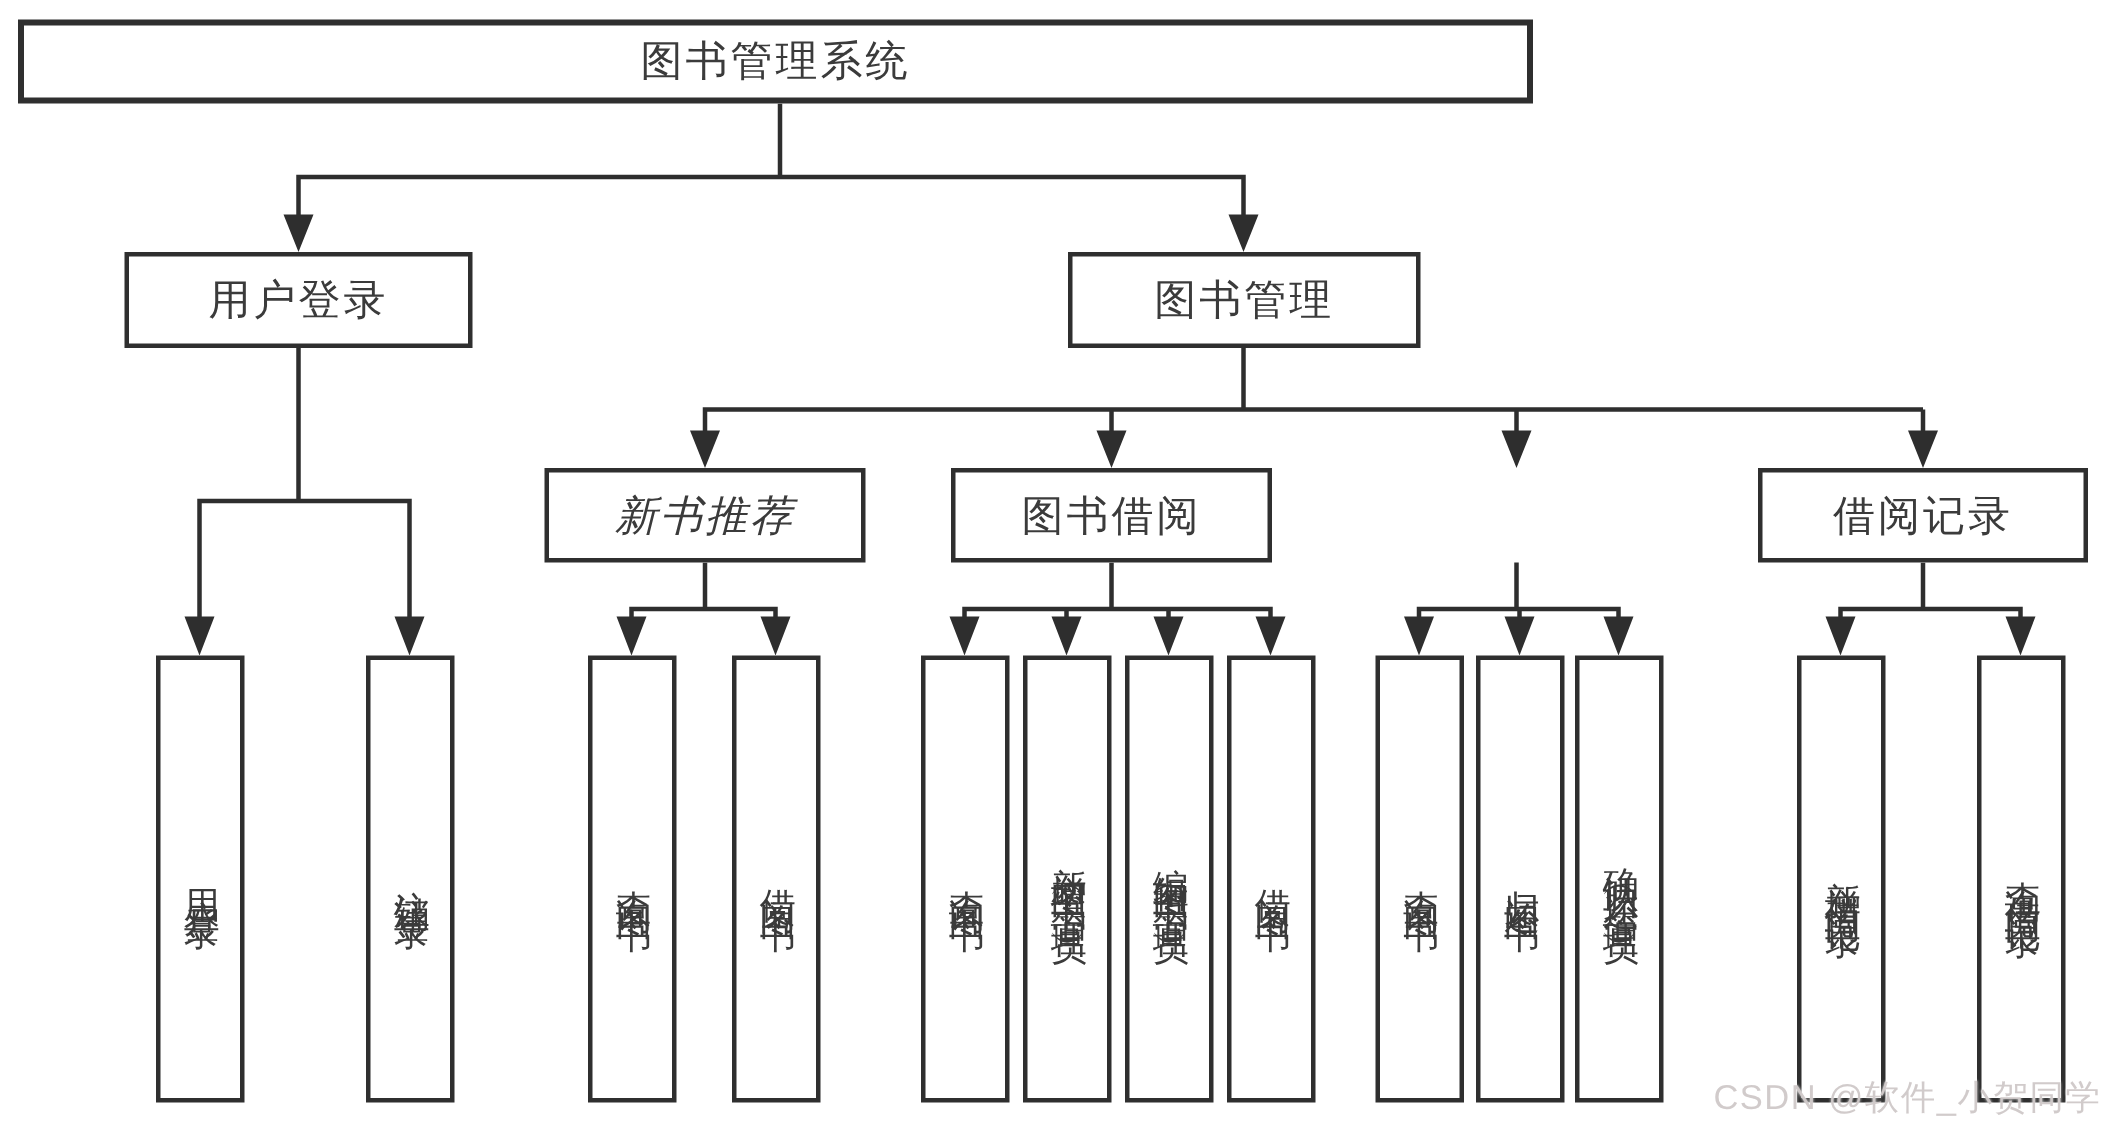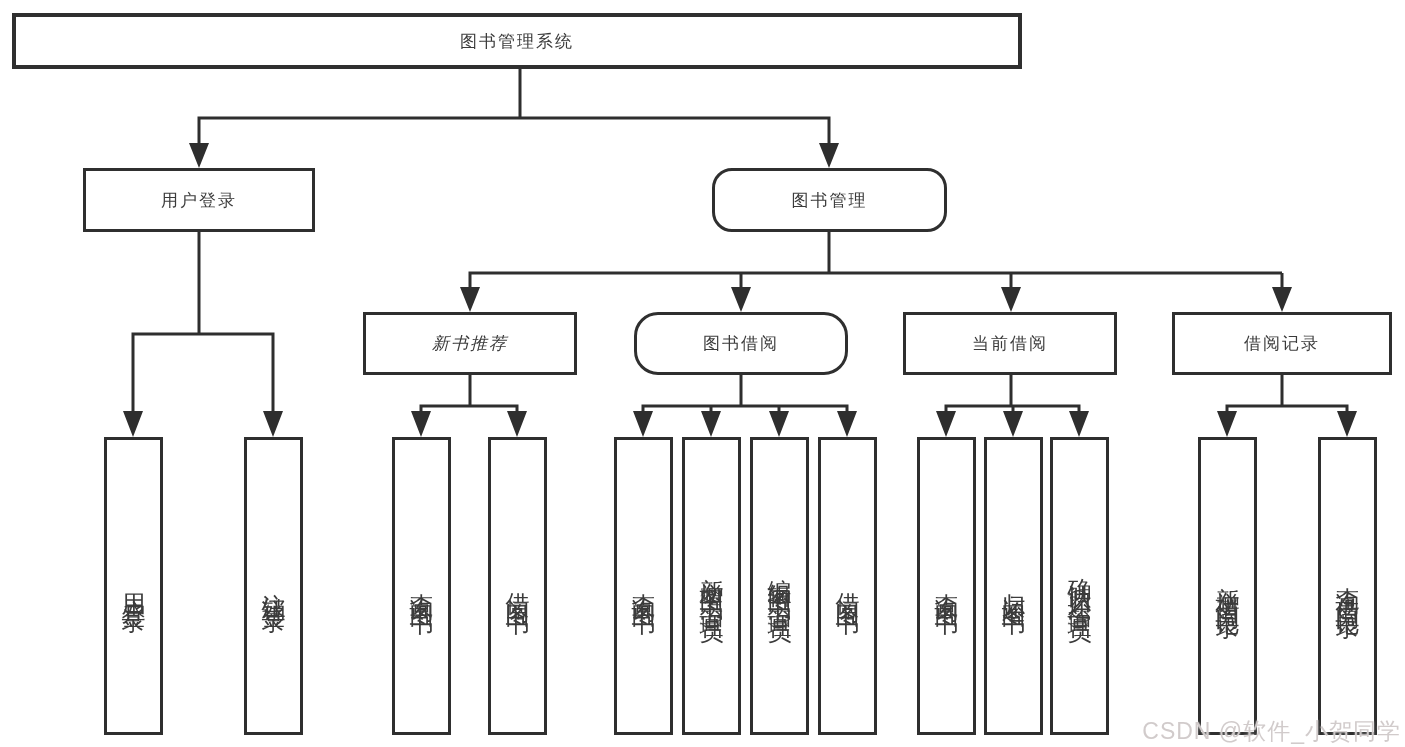--- a/index.html
+++ b/index.html
@@ -7,21 +7,21 @@
     position:relative;width:1405px;height:747px;background:#ffffff;
     font-family:"Liberation Sans",sans-serif;overflow:hidden;
   }
   .wires{position:absolute;left:0;top:0;}
   .ln{fill:none;stroke:#2e2e2e;stroke-width:3;}
   .tri{fill:#2e2e2e;stroke:none;}
   .node{
     position:absolute;box-sizing:border-box;background:#fff;
     border:3px solid #2f2f2f;color:#3b3b3b;
     display:flex;align-items:center;justify-content:center;
-    font-size:17px;letter-spacing:2px;white-space:nowrap;
+    font-size:28px;letter-spacing:2px;white-space:nowrap;
   }
   .root{border-width:4px;}
   .leaf{
     position:absolute;box-sizing:border-box;background:#fff;
     border:3px solid #2f2f2f;color:#3b3b3b;
     top:437px;height:298px;width:59px;
     display:flex;align-items:center;justify-content:center;
     writing-mode:vertical-rl;text-orientation:mixed;
     font-size:24px;letter-spacing:6px;line-height:1;
   }
@@ -55,25 +55,24 @@
       M633 411 h20 L643 437 Z  M701 411 h20 L711 437 Z
       M769 411 h20 L779 437 Z  M837 411 h20 L847 437 Z
       M936 411 h20 L946 437 Z  M1003 411 h20 L1013 437 Z
       M1069 411 h20 L1079 437 Z
       M1217 411 h20 L1227 437 Z  M1337 411 h20 L1347 437 Z"></path>
   </svg>
 
   <div class="node root" style="left:12px;top:13px;width:1010px;height:56px;">图书管理系统</div>
 
   <div class="node" style="left:83px;top:168px;width:232px;height:64px;">用户登录</div>
-  <div class="node" style="left:712px;top:168px;width:235px;height:64px;border-radius:20px;">图书管理</div>
+  <div class="node" style="left:712px;top:168px;width:235px;height:64px;">图书管理</div>
 
   <div class="node" style="left:363px;top:312px;width:214px;height:63px;font-style:italic;">新书推荐</div>
-  <div class="node" style="left:634px;top:312px;width:214px;height:63px;border-radius:24px;">图书借阅</div>
-  <div class="node" style="left:903px;top:312px;width:214px;height:63px;">当前借阅</div>
+  <div class="node" style="left:634px;top:312px;width:214px;height:63px;">图书借阅</div>
   <div class="node" style="left:1172px;top:312px;width:220px;height:63px;text-align:center;">借阅记录</div>
 
   <div class="leaf" style="left:104px;">用户登录</div>
   <div class="leaf" style="left:244px;">注销登录</div>
 
   <div class="leaf" style="left:392px;">查询图书</div>
   <div class="leaf" style="left:488px;">借阅图书</div>
 
   <div class="leaf" style="left:614px;">查询图书</div>
   <div class="leaf" style="left:682px;">新增图书（管理员）</div>

